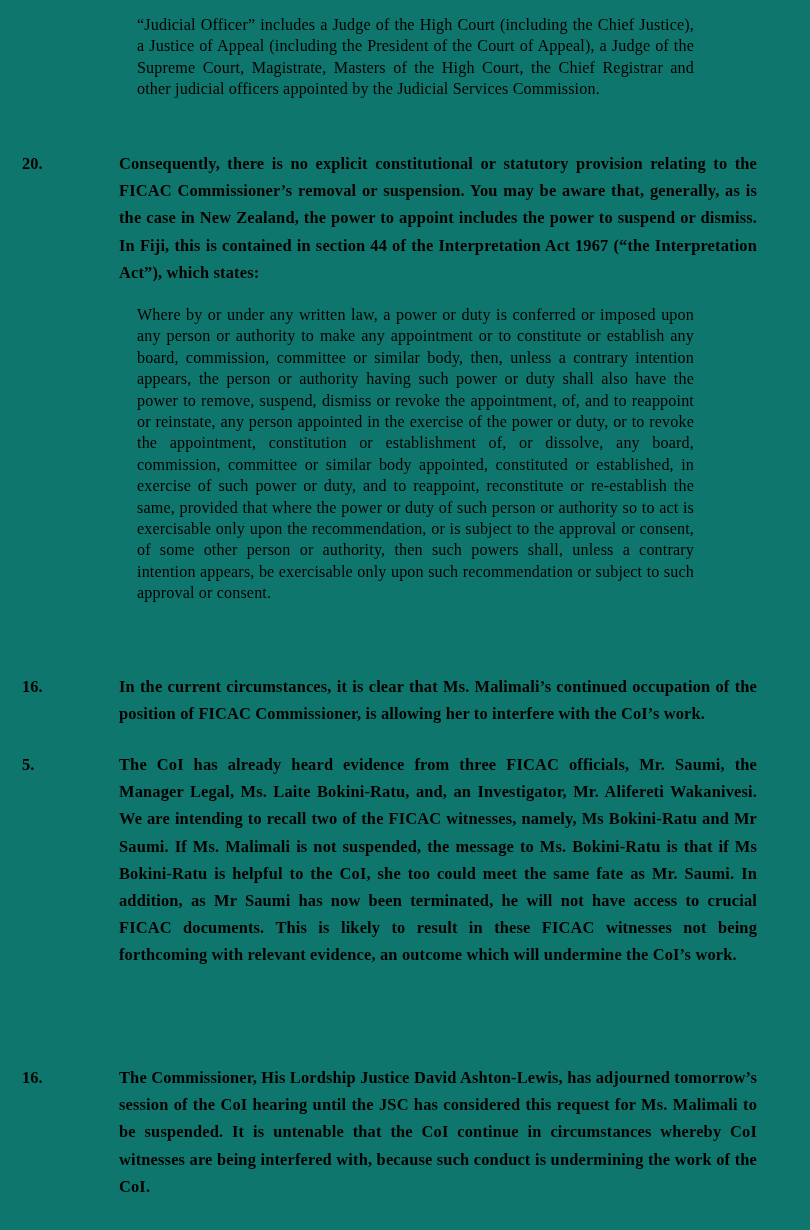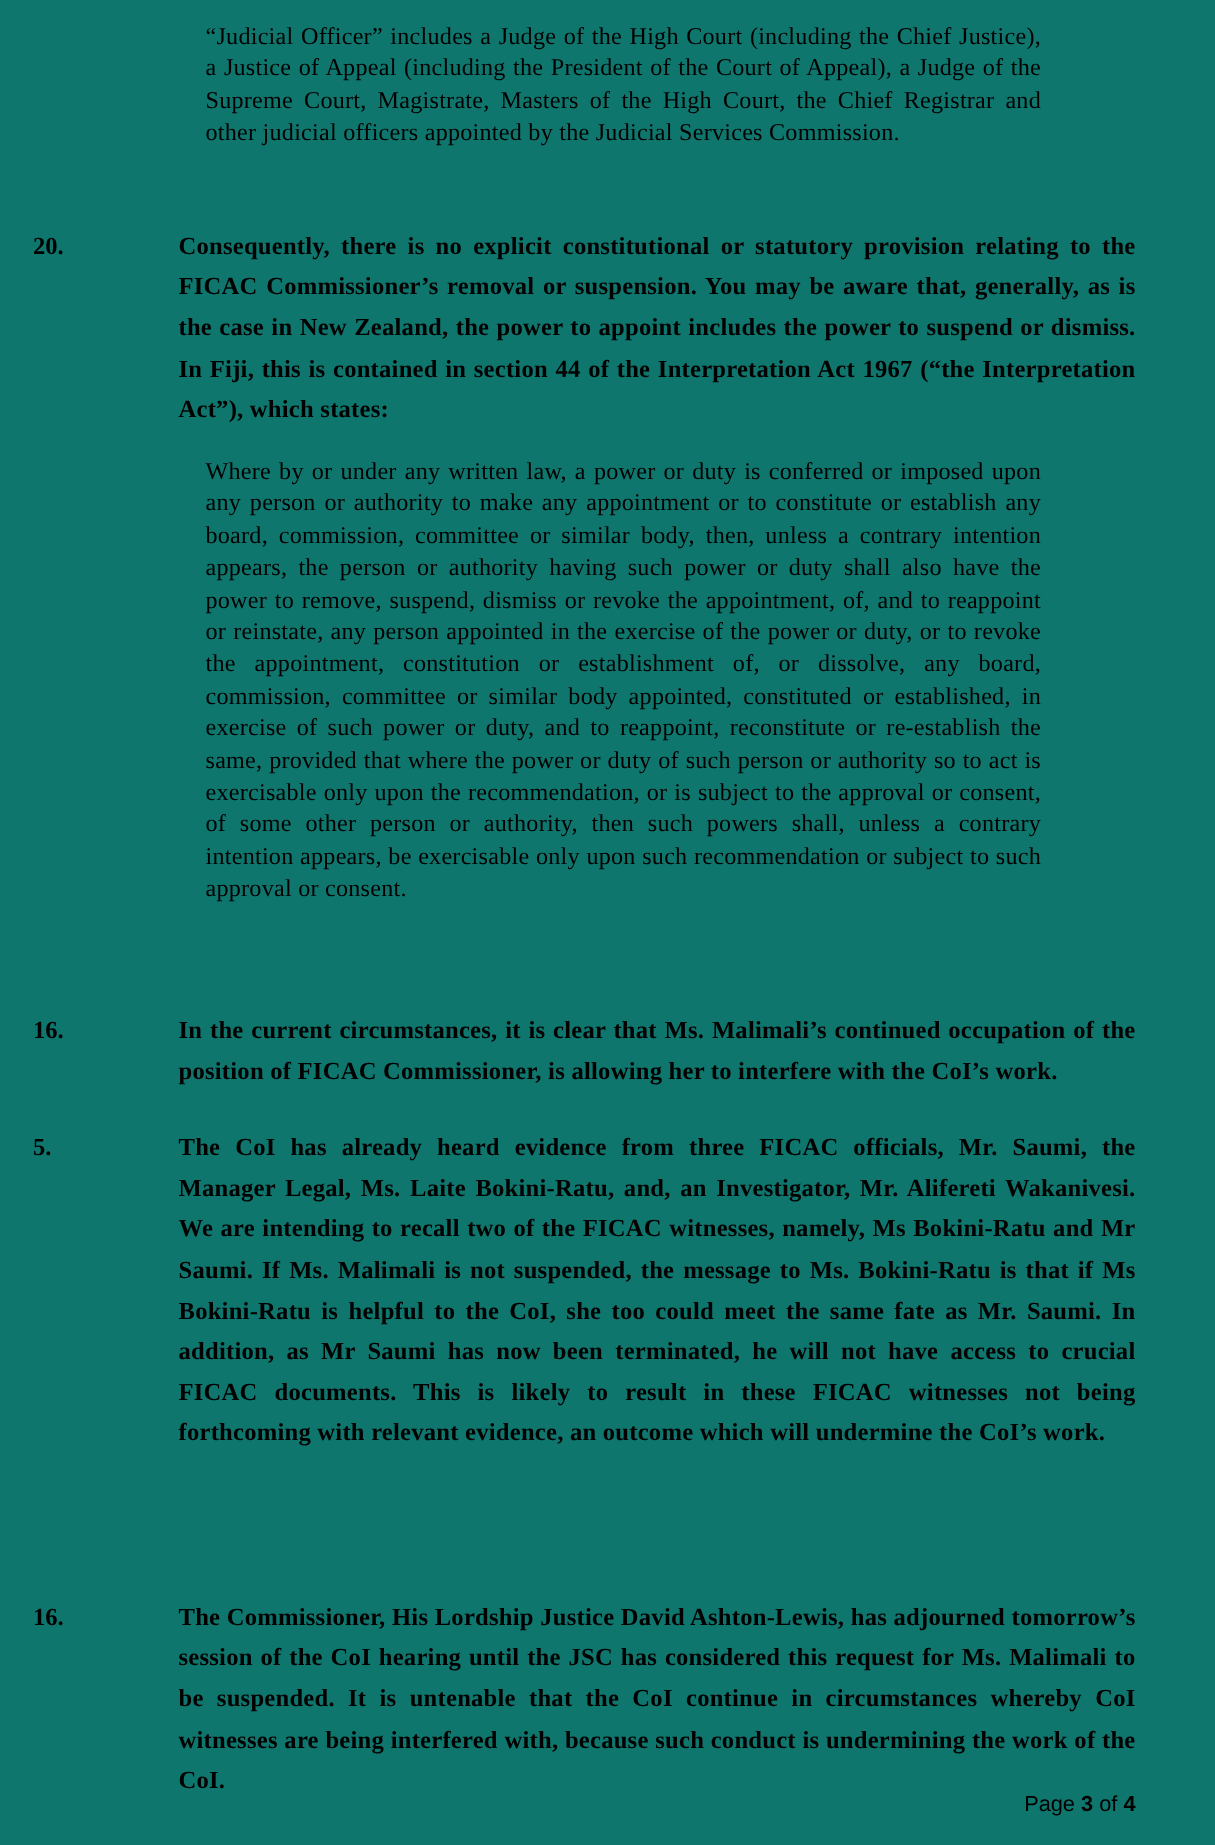--- a/index.html
+++ b/index.html
@@ -105,17 +105,14 @@
   <div class="num-para" style="top: 751px;">
     <span class="num">5.</span>
     <div class="body">The CoI has already heard evidence from three FICAC officials, Mr. Saumi, the Manager Legal, Ms. Laite Bokini-Ratu, and, an Investigator, Mr. Alifereti Wakanivesi. We are intending to recall two of the FICAC witnesses, namely, Ms Bokini-Ratu and Mr Saumi. If Ms. Malimali is not suspended, the message to Ms. Bokini-Ratu is that if Ms Bokini-Ratu is helpful to the CoI, she too could meet the same fate as Mr. Saumi. In addition, as Mr Saumi has now been terminated, he will not have access to crucial FICAC documents. This is likely to result in these FICAC witnesses not being forthcoming with relevant evidence, an outcome which will undermine the CoI’s work.</div>
   </div>
 
   <div class="num-para" style="top: 1064px;">
     <span class="num">16.</span>
     <div class="body">The Commissioner, His Lordship Justice David Ashton-Lewis, has adjourned tomorrow’s session of the CoI hearing until the JSC has considered this request for Ms. Malimali to be suspended. It is untenable that the CoI continue in circumstances whereby CoI witnesses are being interfered with, because such conduct is undermining the work of the CoI.</div>
   </div>
 
-  <div class="footer">
-    <span class="seg">Page </span><b class="seg">3</b><span class="seg"> of </span><b class="seg">4</b>
-  </div>
 
 </div>
 
 </body></html>

